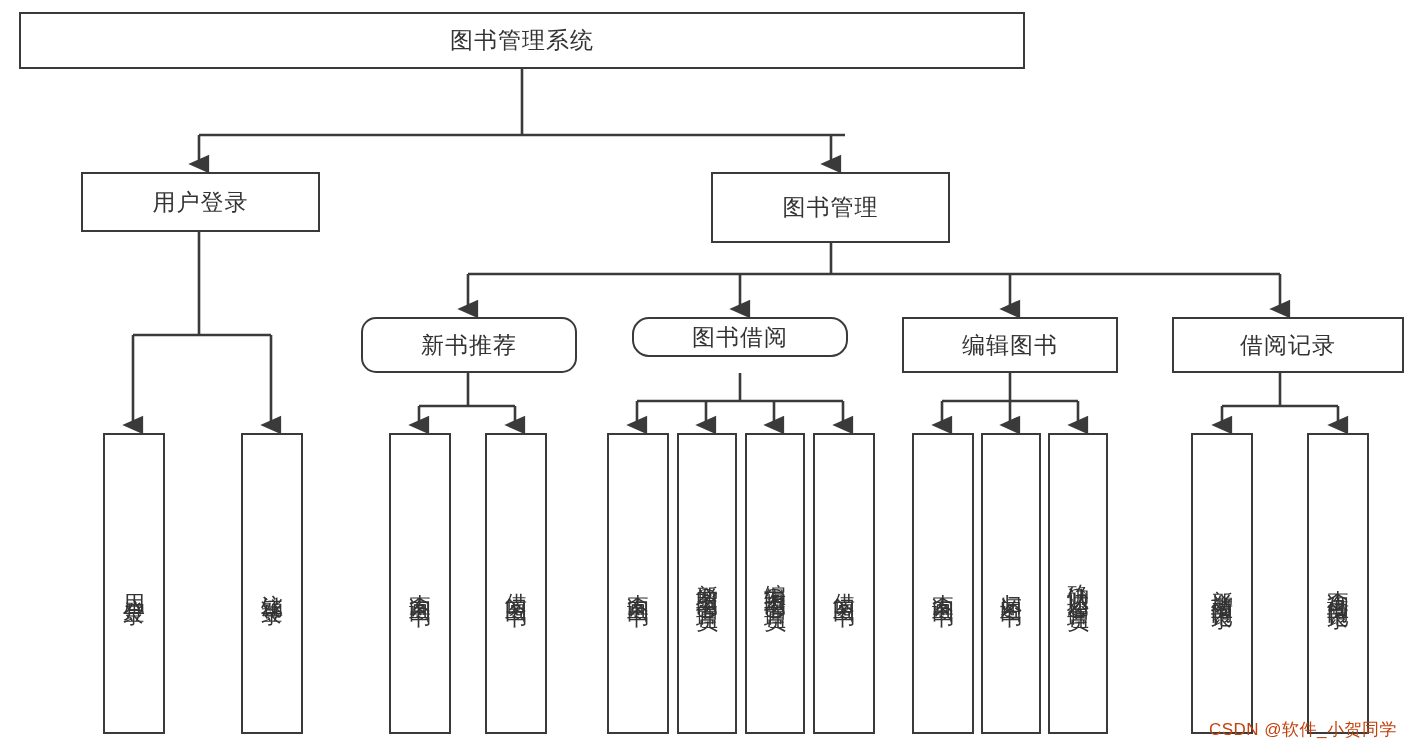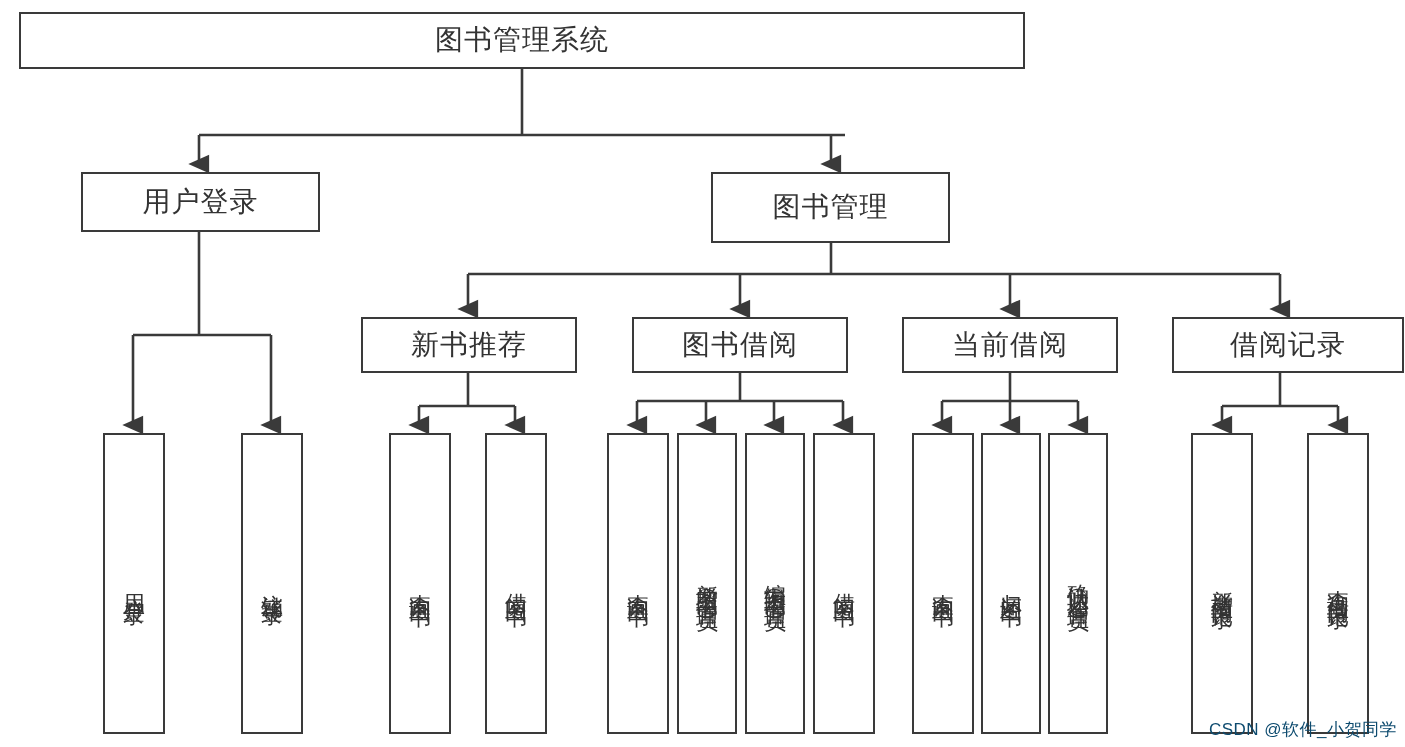--- a/index.html
+++ b/index.html
@@ -30,21 +30,21 @@
     position: absolute;
     box-sizing: border-box;
     background: #ffffff;
     border: 2px solid #3a3a3a;
     display: flex;
     align-items: center;
     justify-content: center;
     color: #333333;
   }
   .node-label {
-    font-size: 28px;
+    font-size: 23px;
     line-height: 1.15;
     letter-spacing: 1px;
     color: #333333;
     white-space: nowrap;
   }
   .node-box.vertical {
     align-items: center;
     justify-content: center;
     padding: 6px 0;
   }
@@ -55,21 +55,21 @@
     font-size: 22px;
     letter-spacing: 4px;
     line-height: 1;
     max-height: 100%;
   }
   .watermark {
     position: absolute;
     right: 8px;
     bottom: 6px;
     font-size: 17px;
-    color: #0c4a6e;
+    color: #c2410c;
     letter-spacing: 0.5px;
     user-select: none;
     white-space: nowrap;
   }
 </style>
 </head>
 <body>
 
 <div id="diagram-root">
 
@@ -127,28 +127,28 @@
     <span class="node-label">图书管理系统</span>
   </div>
 
   <div class="node-box" style="left:81px; top:172px; width:239px; height:60px;">
     <span class="node-label">用户登录</span>
   </div>
   <div class="node-box" style="left:711px; top:172px; width:239px; height:71px;">
     <span class="node-label">图书管理</span>
   </div>
 
-  <div class="node-box" style="left:361px; top:317px; width:216px; height:56px;">
+  <div class="node-box" style="left:361px; top:317px; width:216px; height:56px;border-radius:15px;">
     <span class="node-label">新书推荐</span>
   </div>
-  <div class="node-box" style="left:632px; top:317px; width:216px; height:56px;">
+  <div class="node-box" style="left:632px; top:317px; width:216px; height:40px;border-radius:17px;">
     <span class="node-label">图书借阅</span>
   </div>
   <div class="node-box" style="left:902px; top:317px; width:216px; height:56px;">
-    <span class="node-label">当前借阅</span>
+    <span class="node-label">编辑图书</span>
   </div>
   <div class="node-box" style="left:1172px; top:317px; width:232px; height:56px;">
     <span class="node-label">借阅记录</span>
   </div>
 
   <div class="node-box vertical" style="left:103px; top:433px; width:62px; height:301px;">
     <span class="node-label">用户登录</span>
   </div>
   <div class="node-box vertical" style="left:241px; top:433px; width:62px; height:301px;">
     <span class="node-label">注销登录</span>

